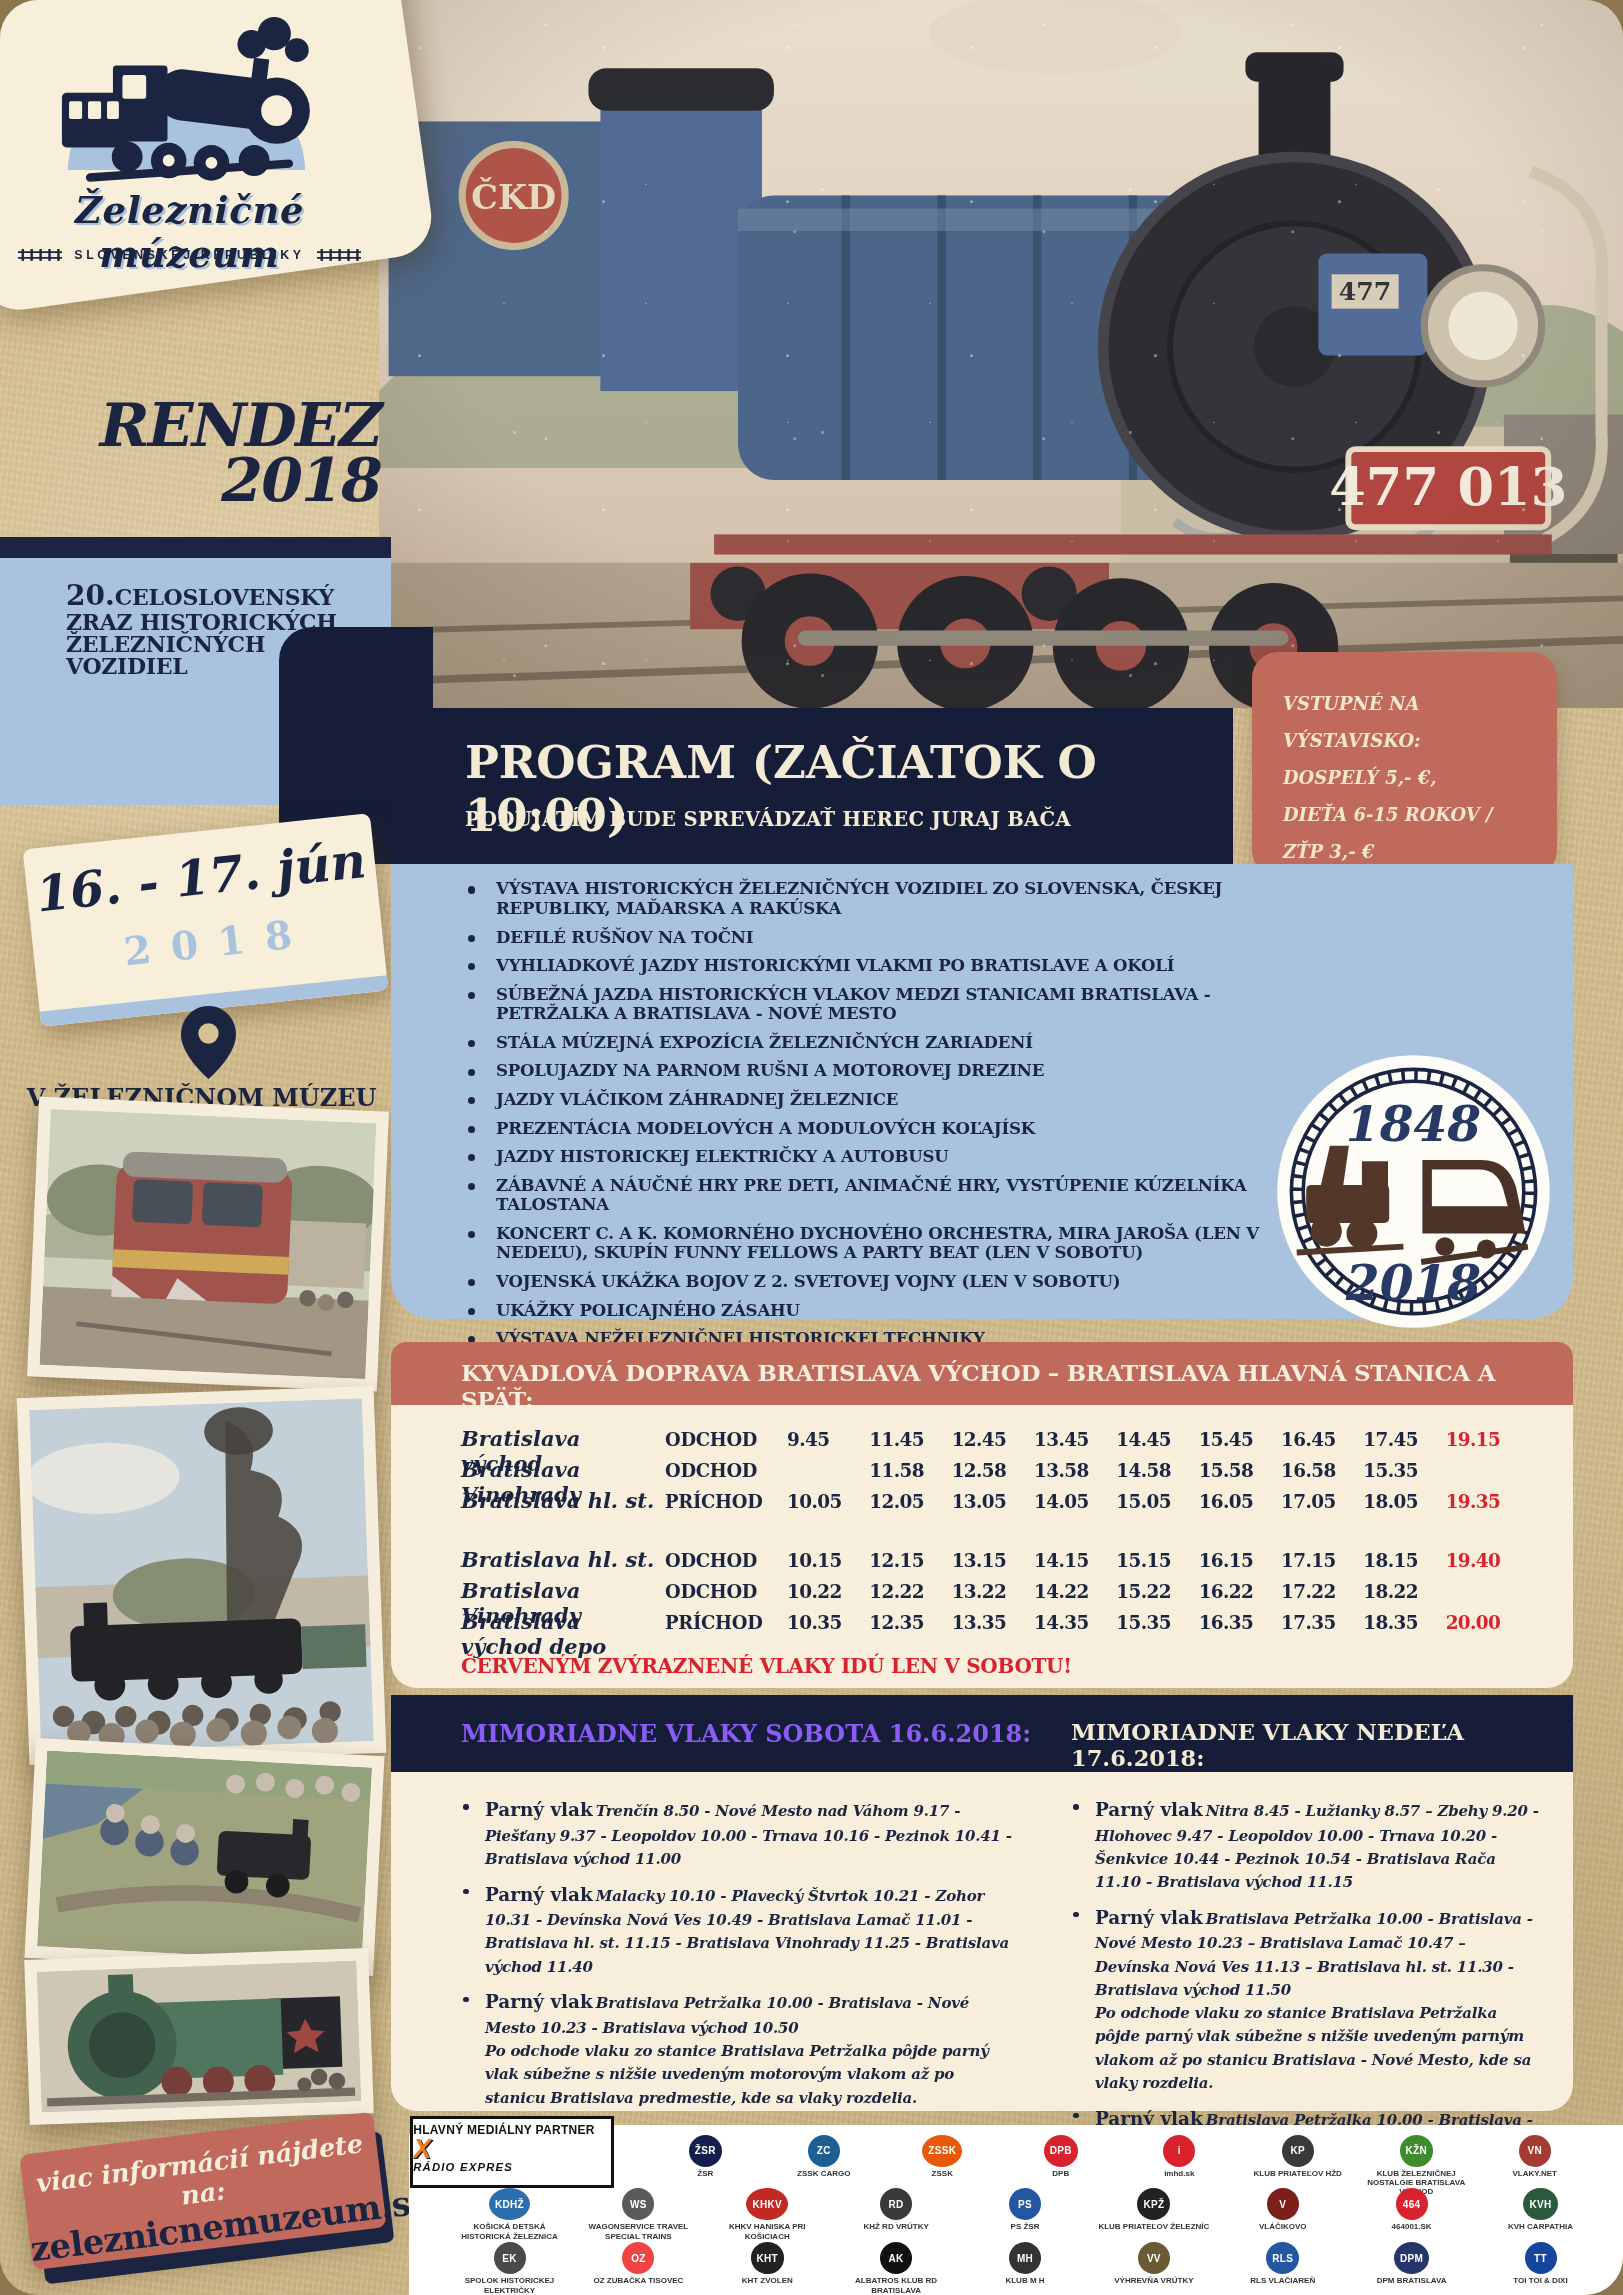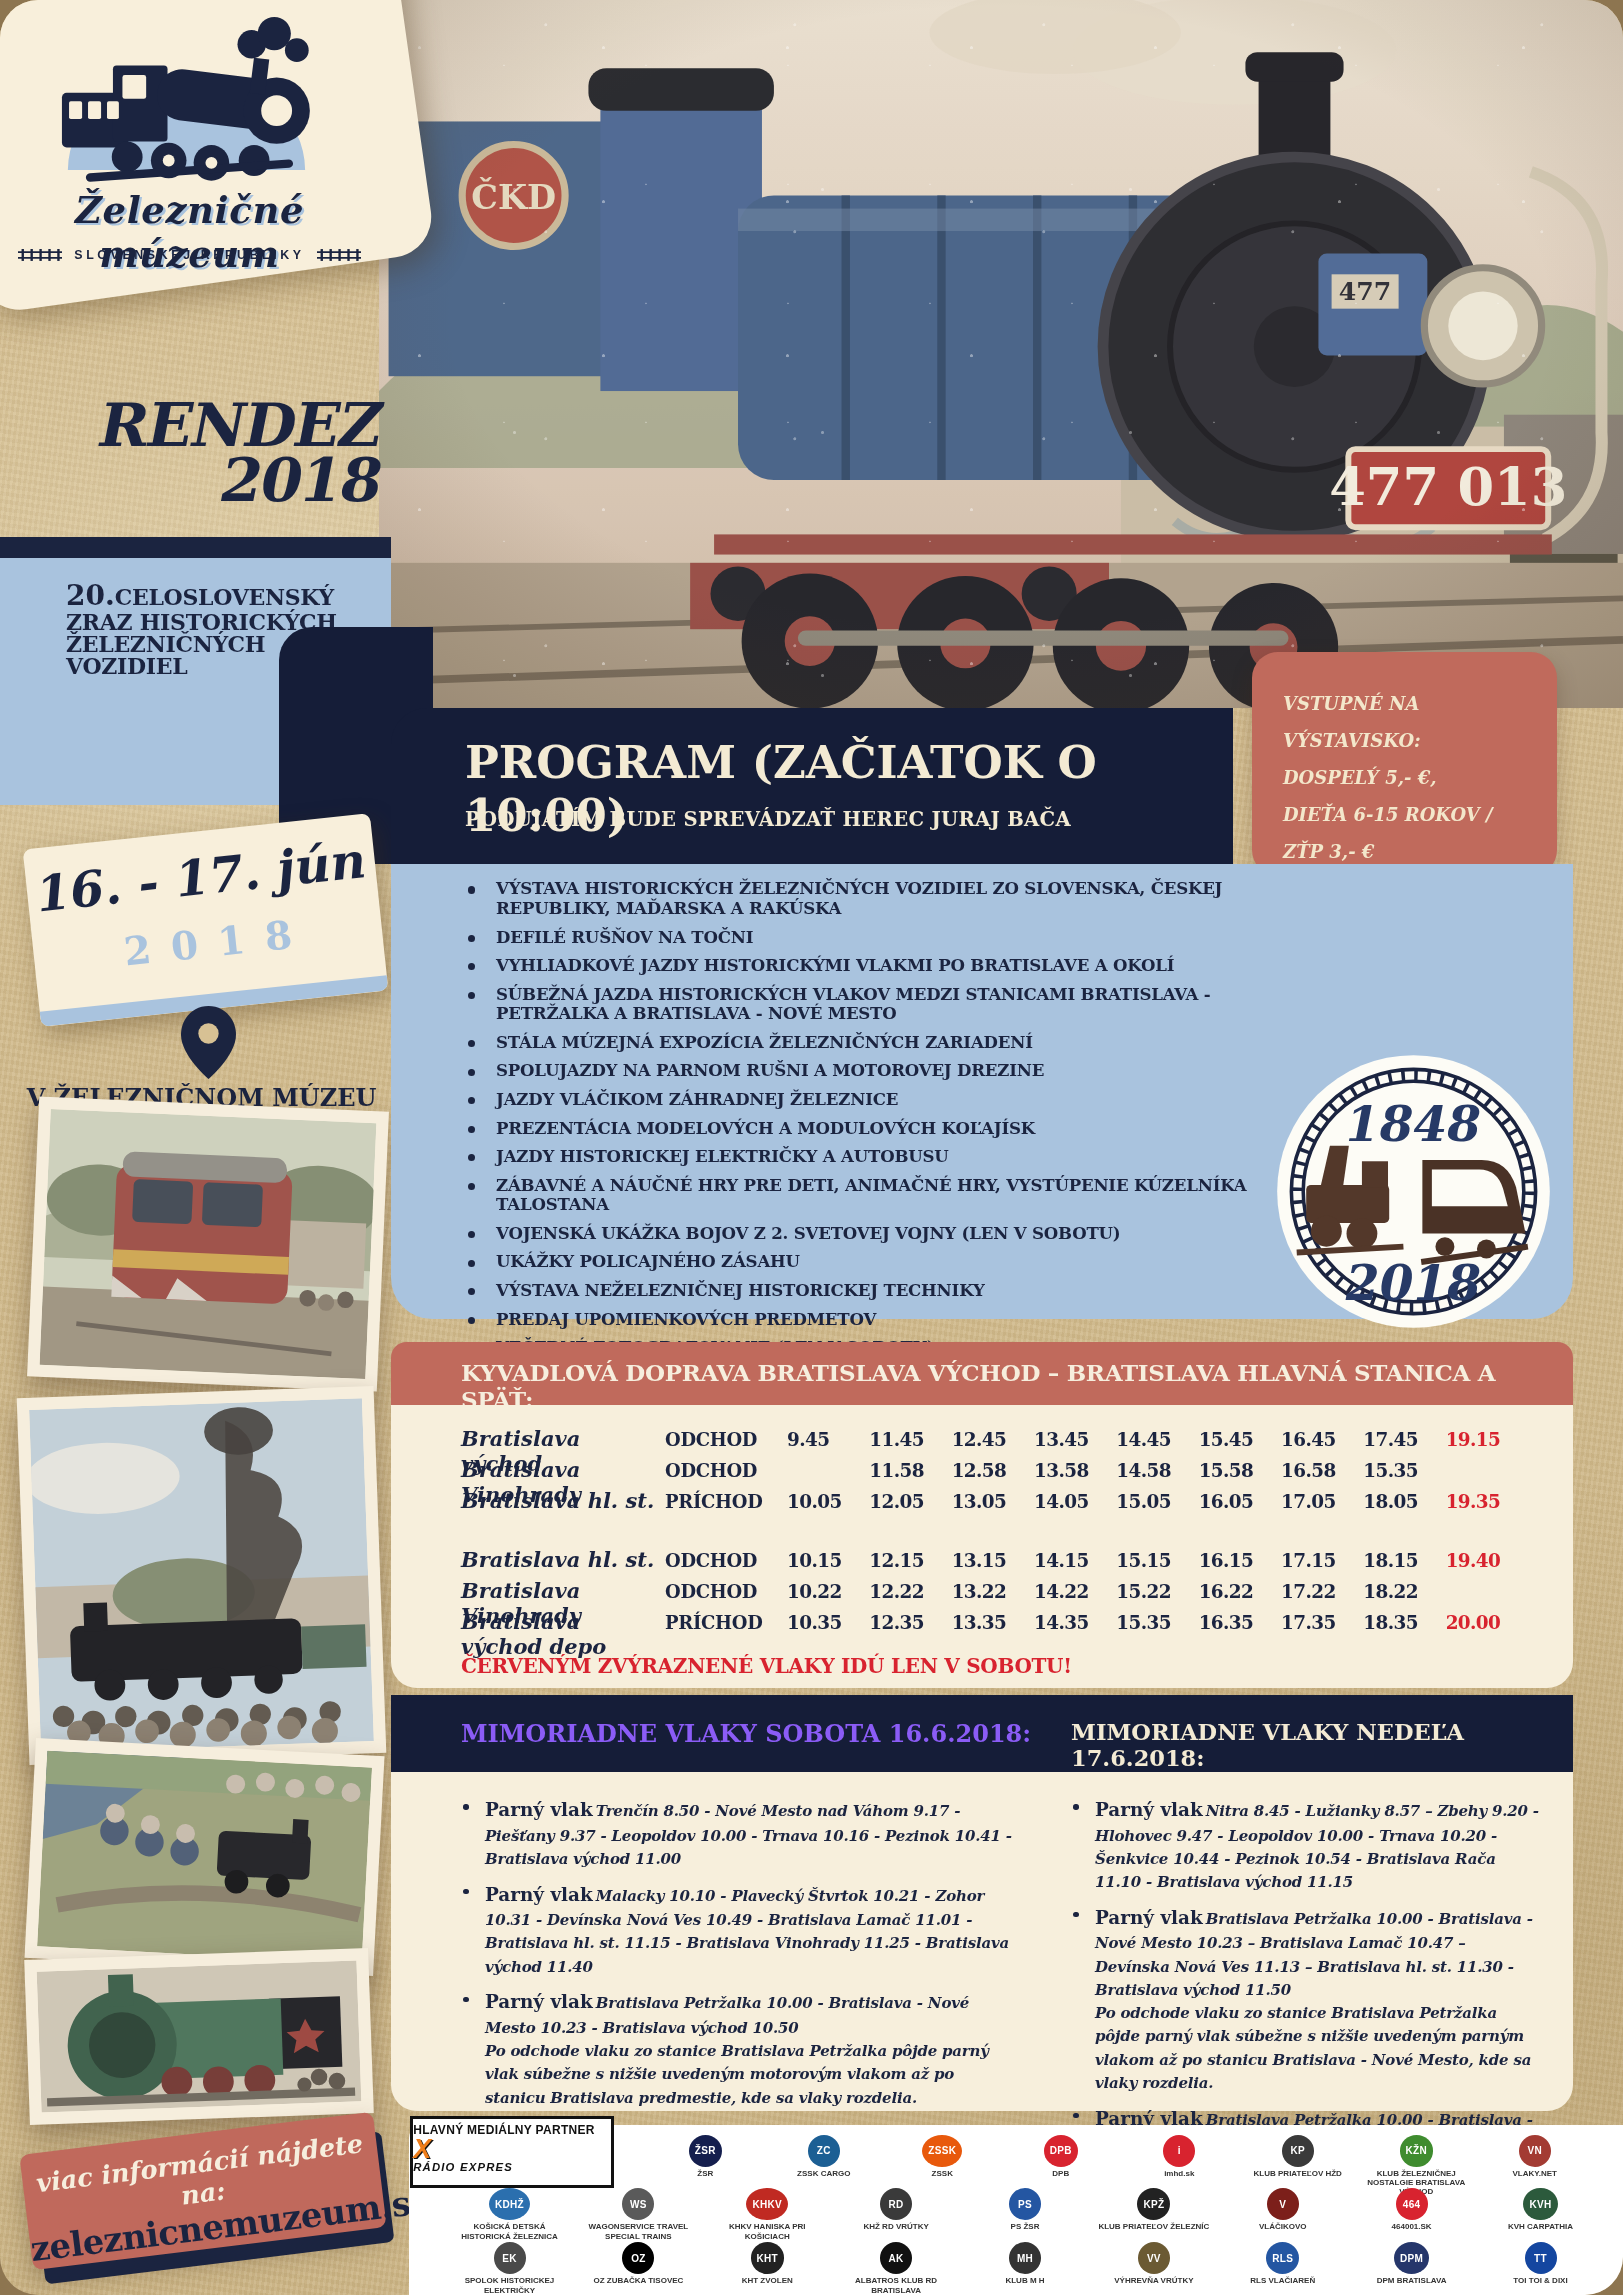--- a/index.html
+++ b/index.html
@@ -424,20 +424,21 @@
     <li>VÝSTAVA HISTORICKÝCH ŽELEZNIČNÝCH VOZIDIEL ZO SLOVENSKA, ČESKEJ REPUBLIKY, MAĎARSKA A RAKÚSKA</li>
         <li>DEFILÉ RUŠŇOV NA TOČNI</li>
         <li>VYHLIADKOVÉ JAZDY HISTORICKÝMI VLAKMI PO BRATISLAVE A OKOLÍ</li>
         <li>SÚBEŽNÁ JAZDA HISTORICKÝCH VLAKOV MEDZI STANICAMI BRATISLAVA - PETRŽALKA A BRATISLAVA - NOVÉ MESTO</li>
         <li>STÁLA MÚZEJNÁ EXPOZÍCIA ŽELEZNIČNÝCH ZARIADENÍ</li>
         <li>SPOLUJAZDY NA PARNOM RUŠNI A MOTOROVEJ DREZINE</li>
         <li>JAZDY VLÁČIKOM ZÁHRADNEJ ŽELEZNICE</li>
         <li>PREZENTÁCIA MODELOVÝCH A MODULOVÝCH KOĽAJÍSK</li>
         <li>JAZDY HISTORICKEJ ELEKTRIČKY A AUTOBUSU</li>
         <li>ZÁBAVNÉ A NÁUČNÉ HRY PRE DETI, ANIMAČNÉ HRY, VYSTÚPENIE KÚZELNÍKA TALOSTANA</li>
+        <li>KONCERT C. A K. KOMORNÉHO DYCHOVÉHO ORCHESTRA, MIRA JAROŠA (LEN V NEDEĽU), SKUPÍN FUNNY FELLOWS A PARTY BEAT (LEN V SOBOTU)</li>
         <li>VOJENSKÁ UKÁŽKA BOJOV Z 2. SVETOVEJ VOJNY (LEN V SOBOTU)</li>
         <li>UKÁŽKY POLICAJNÉHO ZÁSAHU</li>
         <li>VÝSTAVA NEŽELEZNIČNEJ HISTORICKEJ TECHNIKY</li>
         <li>PREDAJ UPOMIENKOVÝCH PREDMETOV</li>
         <li>VEČERNÉ FOTOGRAFOVANIE (LEN V SOBOTU)</li>
       </ul>
     <div class="abs badge">
       <svg viewBox="0 0 474 474">
         <circle cx="237" cy="237" r="230" fill="#fdfcf6"></circle>
         <circle cx="237" cy="237" r="206" fill="none" stroke="#1b2440" stroke-width="6"></circle>
@@ -707,21 +708,21 @@
           <div class="sp-name">KVH CARPATHIA</div>
         </div>
       </div>
     <div class="sp-row sp-row3">
 
     <div class="sponsor">
           <div class="sp-mark" style="background: rgb(74, 74, 74);">EK</div>
           <div class="sp-name">SPOLOK HISTORICKEJ ELEKTRIČKY</div>
         </div>
         <div class="sponsor">
-          <div class="sp-mark" style="background: #000000;">OZ</div>
+          <div class="sp-mark" style="background: #ef4444;">OZ</div>
           <div class="sp-name">OZ ZUBAČKA TISOVEC</div>
         </div>
         <div class="sponsor">
           <div class="sp-mark" style="background: rgb(34, 34, 34);">KHT</div>
           <div class="sp-name">KHT ZVOLEN</div>
         </div>
         <div class="sponsor">
           <div class="sp-mark" style="background: rgb(17, 17, 17);">AK</div>
           <div class="sp-name">ALBATROS KLUB RD BRATISLAVA</div>
         </div>

